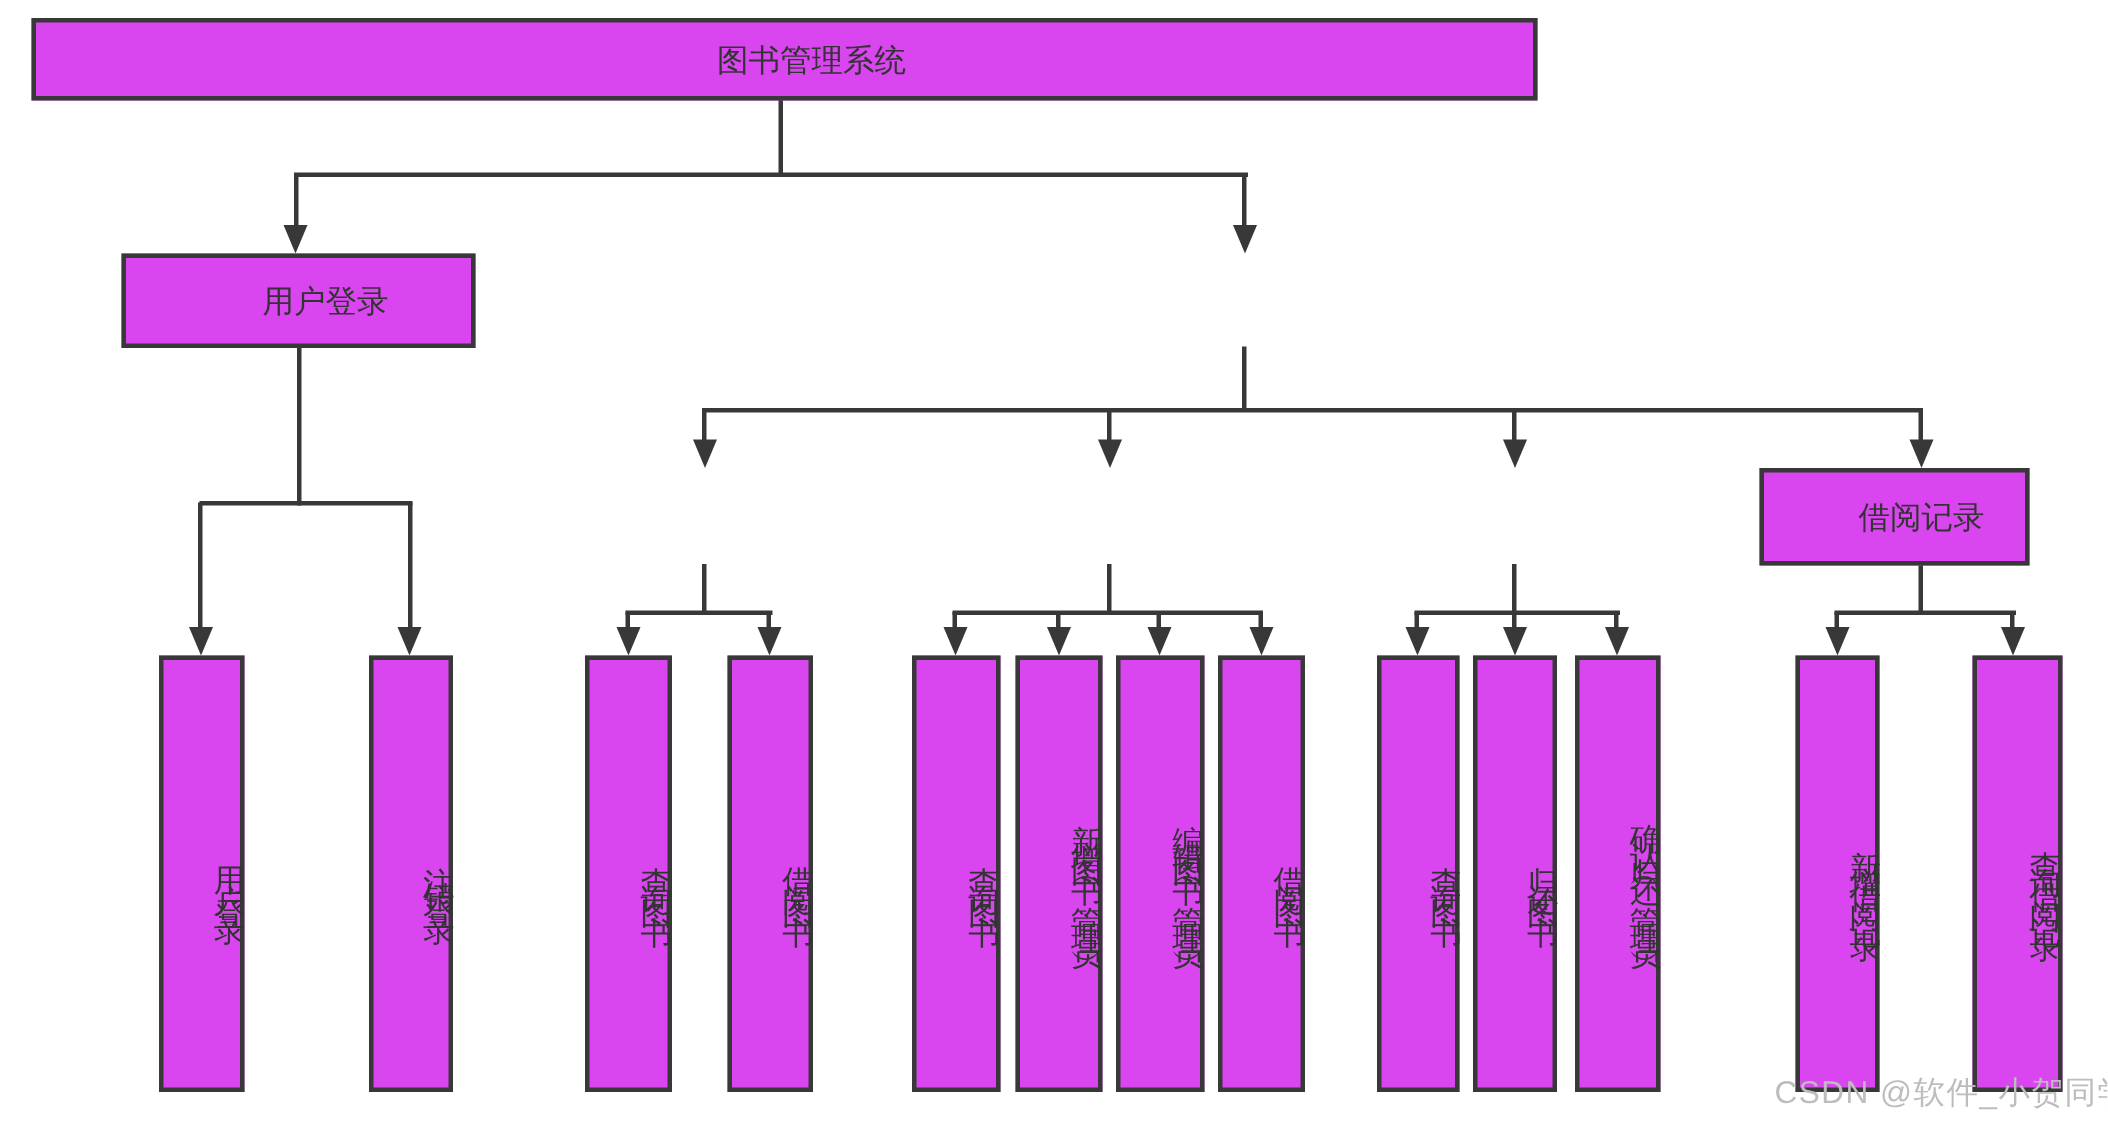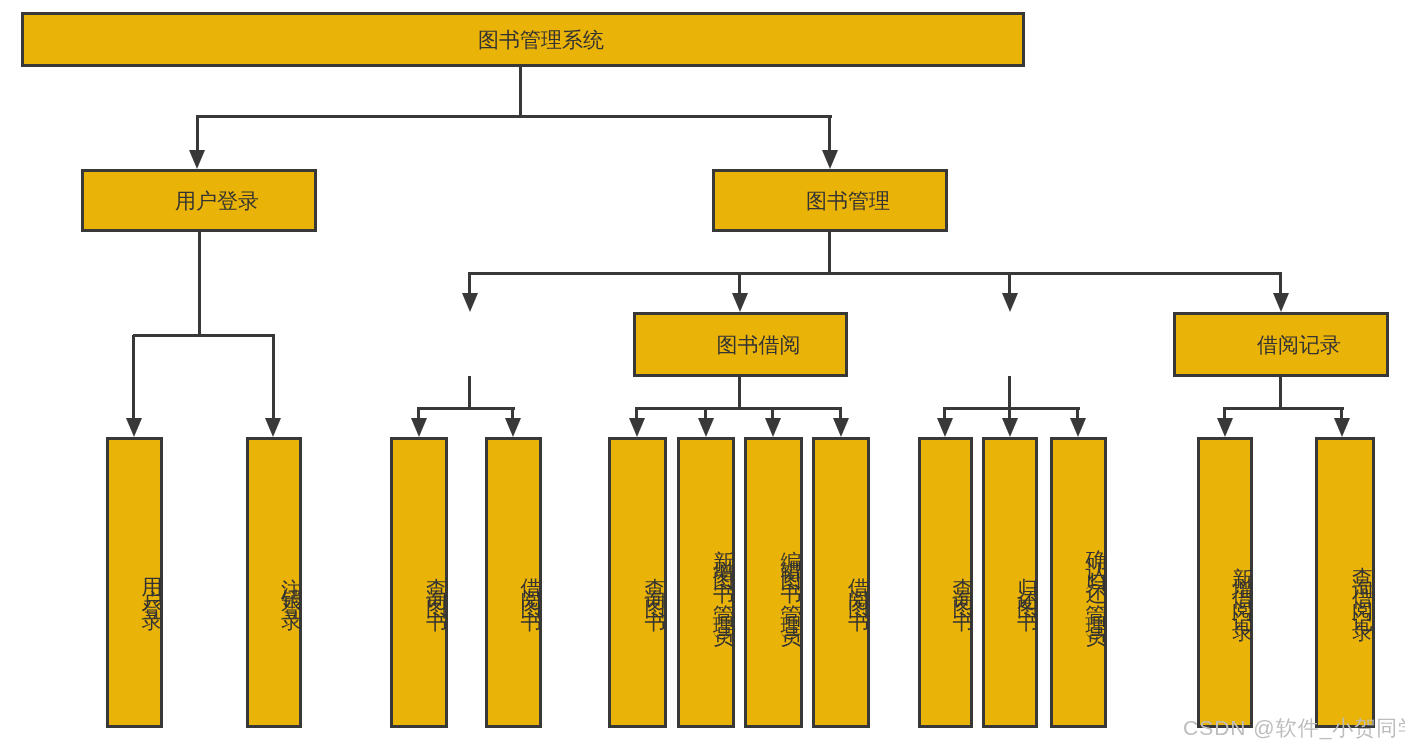--- a/index.html
+++ b/index.html
@@ -1,21 +1,21 @@
 <!DOCTYPE html>
 <html><head>
 <meta charset="utf-8">
 <style>
   html,body{margin:0;padding:0;background:#ffffff;}
   .canvas{
     position:relative;width:1405px;height:747px;background:#ffffff;overflow:hidden;
     font-family:"Liberation Sans",sans-serif;color:#333333;
   }
   .node{
-    position:absolute;box-sizing:border-box;background:#eab308;
+    position:absolute;box-sizing:border-box;background:#d946ef;
     border:3px solid #383838;display:flex;align-items:center;justify-content:center;
     font-size:21px;color:#333333;z-index:2;padding-left:36px;
   }
   .node .vtext{
     writing-mode:vertical-rl;text-orientation:mixed;
     letter-spacing:11px;line-height:1;white-space:nowrap;
   }
   .hl{position:absolute;height:3px;background:#383838;z-index:1;}
   .vl{position:absolute;width:3px;background:#383838;z-index:1;}
   .ah{
@@ -93,31 +93,25 @@
   <div class="ah" style="left:1334px;top:418px;"></div>
 
   <div class="node" style="left:21px;top:12px;width:1004px;height:55px;">
     <span>图书管理系统</span>
   </div>
 
   <div class="node" style="left:81px;top:169px;width:236px;height:63px;">
     <span>用户登录</span>
   </div>
 
-  <div class="node" style="left:712px;top:169px;width:236px;height:63px;">
-    <span>图书管理</span>
-  </div>
 
 
-  <div class="node" style="left:633px;top:312px;width:215px;height:65px;">
-    <span>图书借阅</span>
-  </div>
 
 
-  <div class="node" style="left:1173px;top:312px;width:216px;height:65px;">
+  <div class="node" style="left:1173px;top:312px;width:180px;height:65px;">
     <span>借阅记录</span>
   </div>
 
   <div class="node" style="left:106px;top:437px;width:57px;height:291px;">
     <span class="vtext">用户登录</span>
   </div>
 
   <div class="node" style="left:246px;top:437px;width:56px;height:291px;">
     <span class="vtext">注销登录</span>
   </div>

